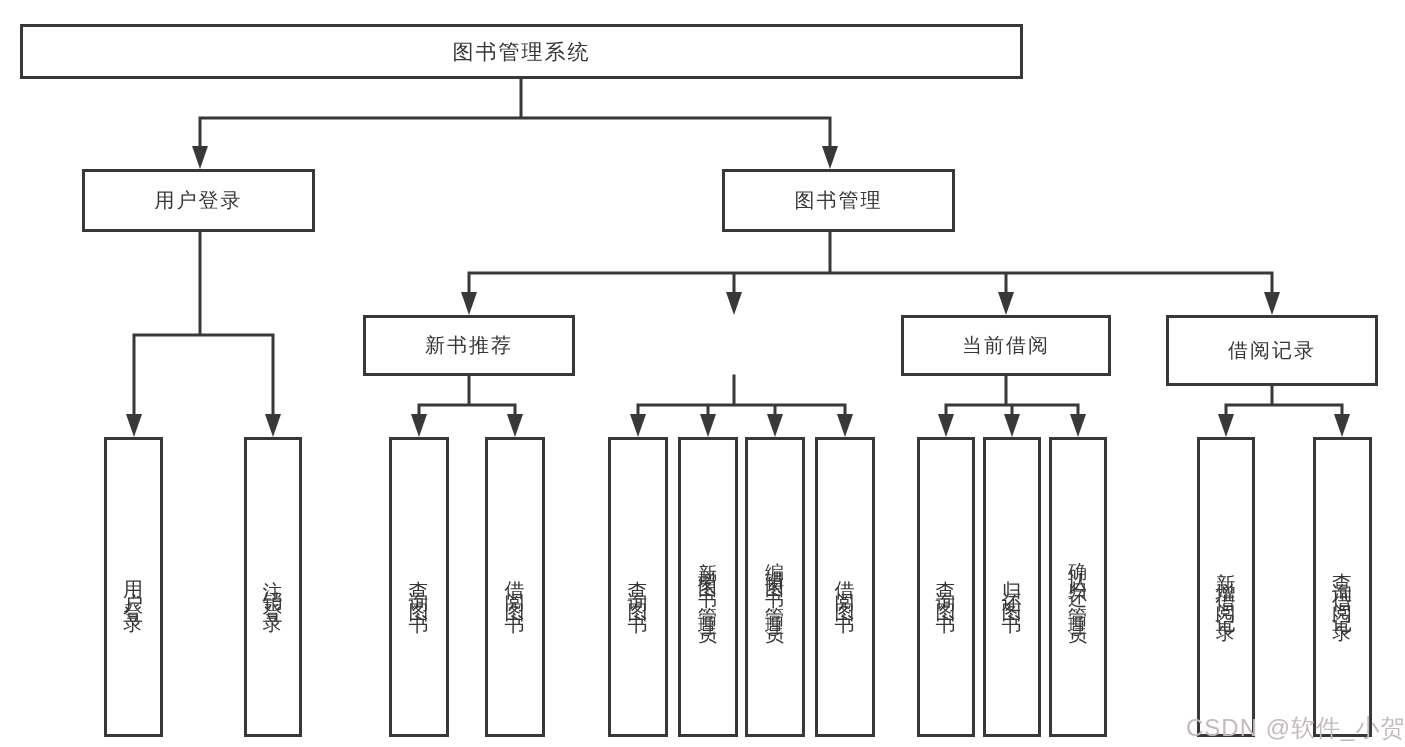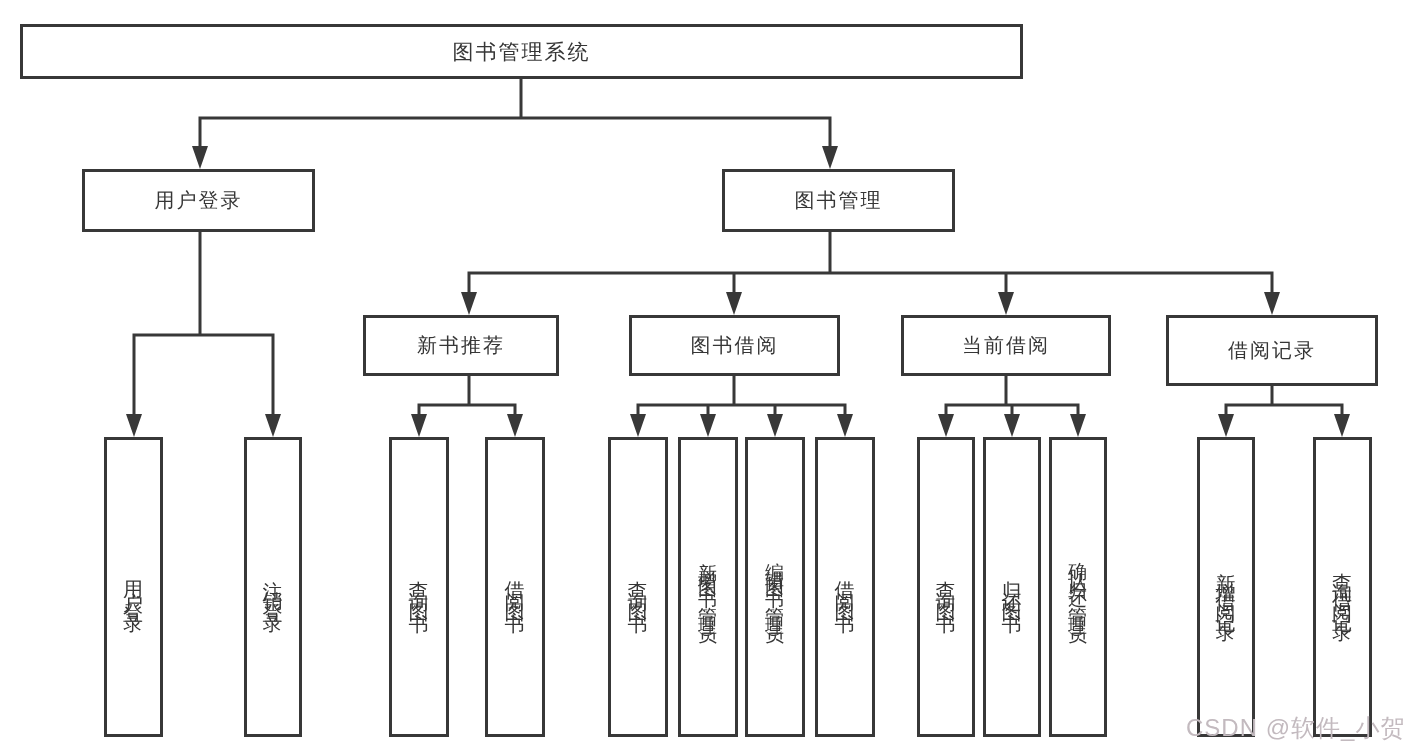--- a/index.html
+++ b/index.html
@@ -116,25 +116,22 @@
     <span>图书管理系统</span>
   </div>
 
   <div class="hbox" style="left:82px;top:169px;width:233px;height:63px;">
     <span>用户登录</span>
   </div>
   <div class="hbox" style="left:712px;top:169px;width:233px;height:63px;margin-left:10px;">
     <span>图书管理</span>
   </div>
 
-  <div class="hbox" style="left:363px;top:315px;width:196px;height:61px;">
+  <div class="hbox" style="left:363px;top:315px;width:212px;height:61px;">
     <span>新书推荐</span>
-  </div>
-  <div class="hbox" style="left:629px;top:315px;width:211px;height:61px;">
-    <span>图书借阅</span>
   </div>
   <div class="hbox" style="left:901px;top:315px;width:210px;height:61px;">
     <span>当前借阅</span>
   </div>
   <div class="hbox" style="left:1166px;top:315px;width:212px;height:71px;">
     <span>借阅记录</span>
   </div>
 
   <div class="vbox ls4" style="left:104px;top:437px;width:59px;height:300px;">
     <span>用户登录</span>

